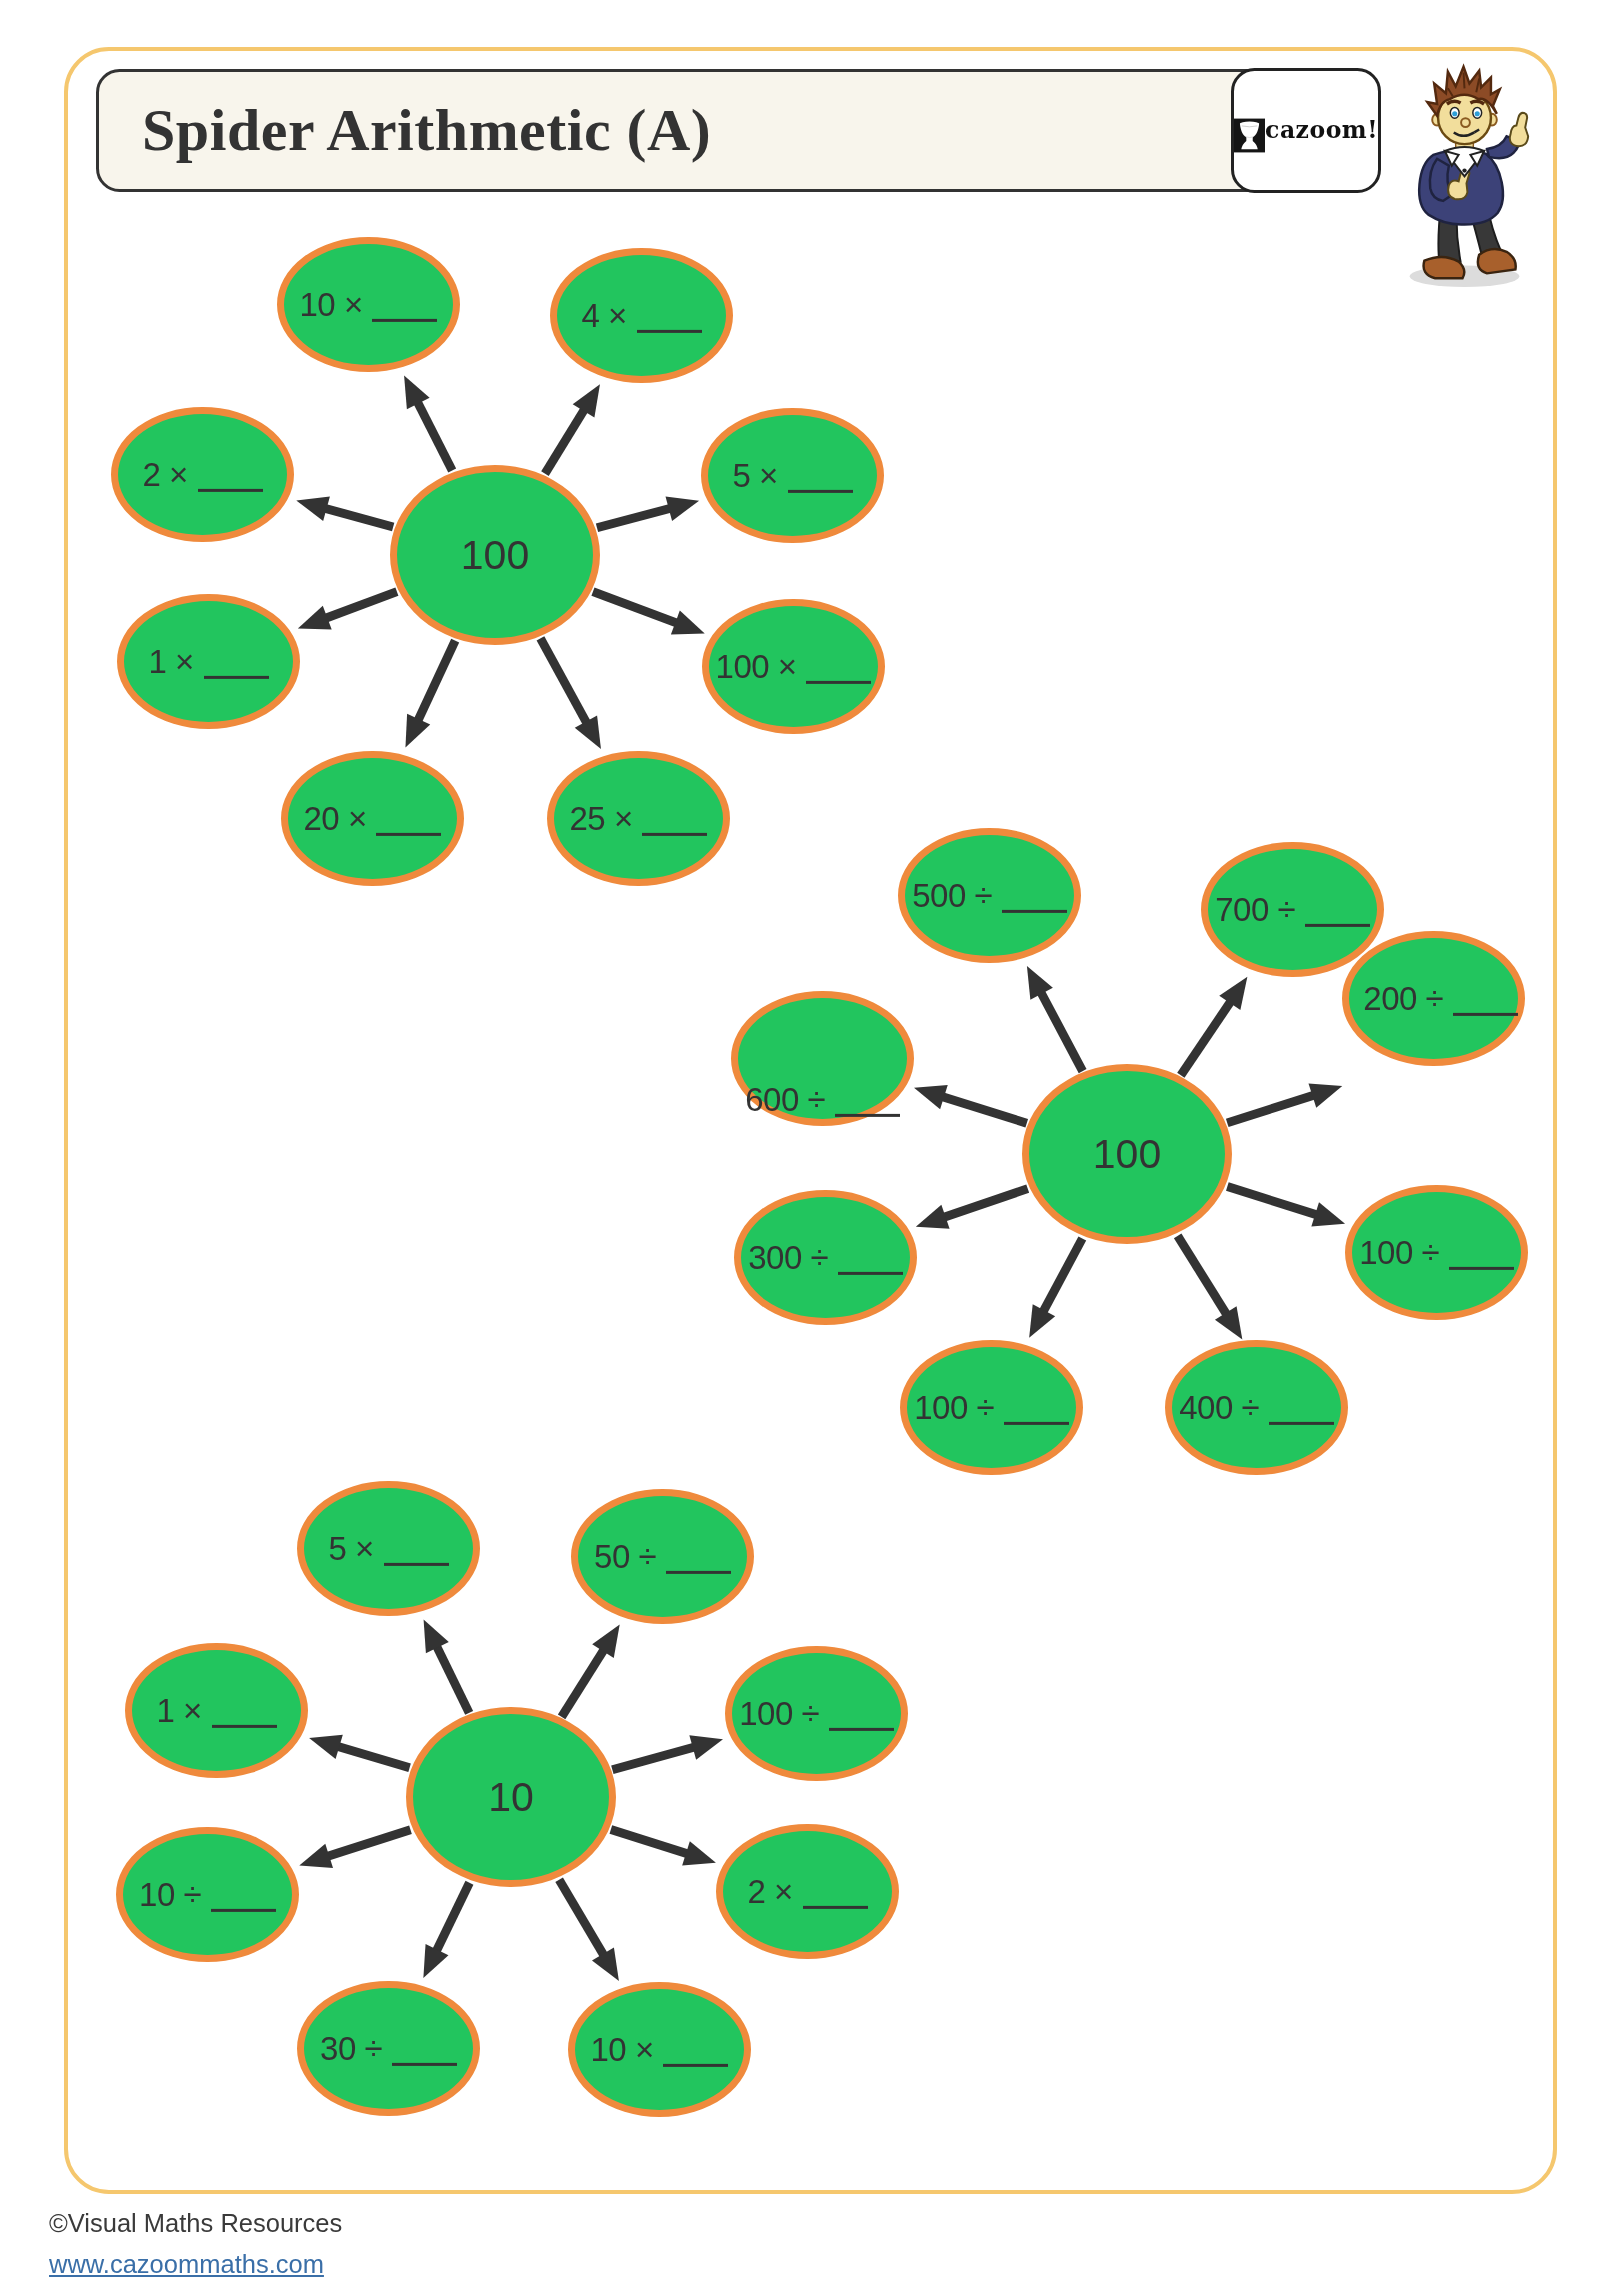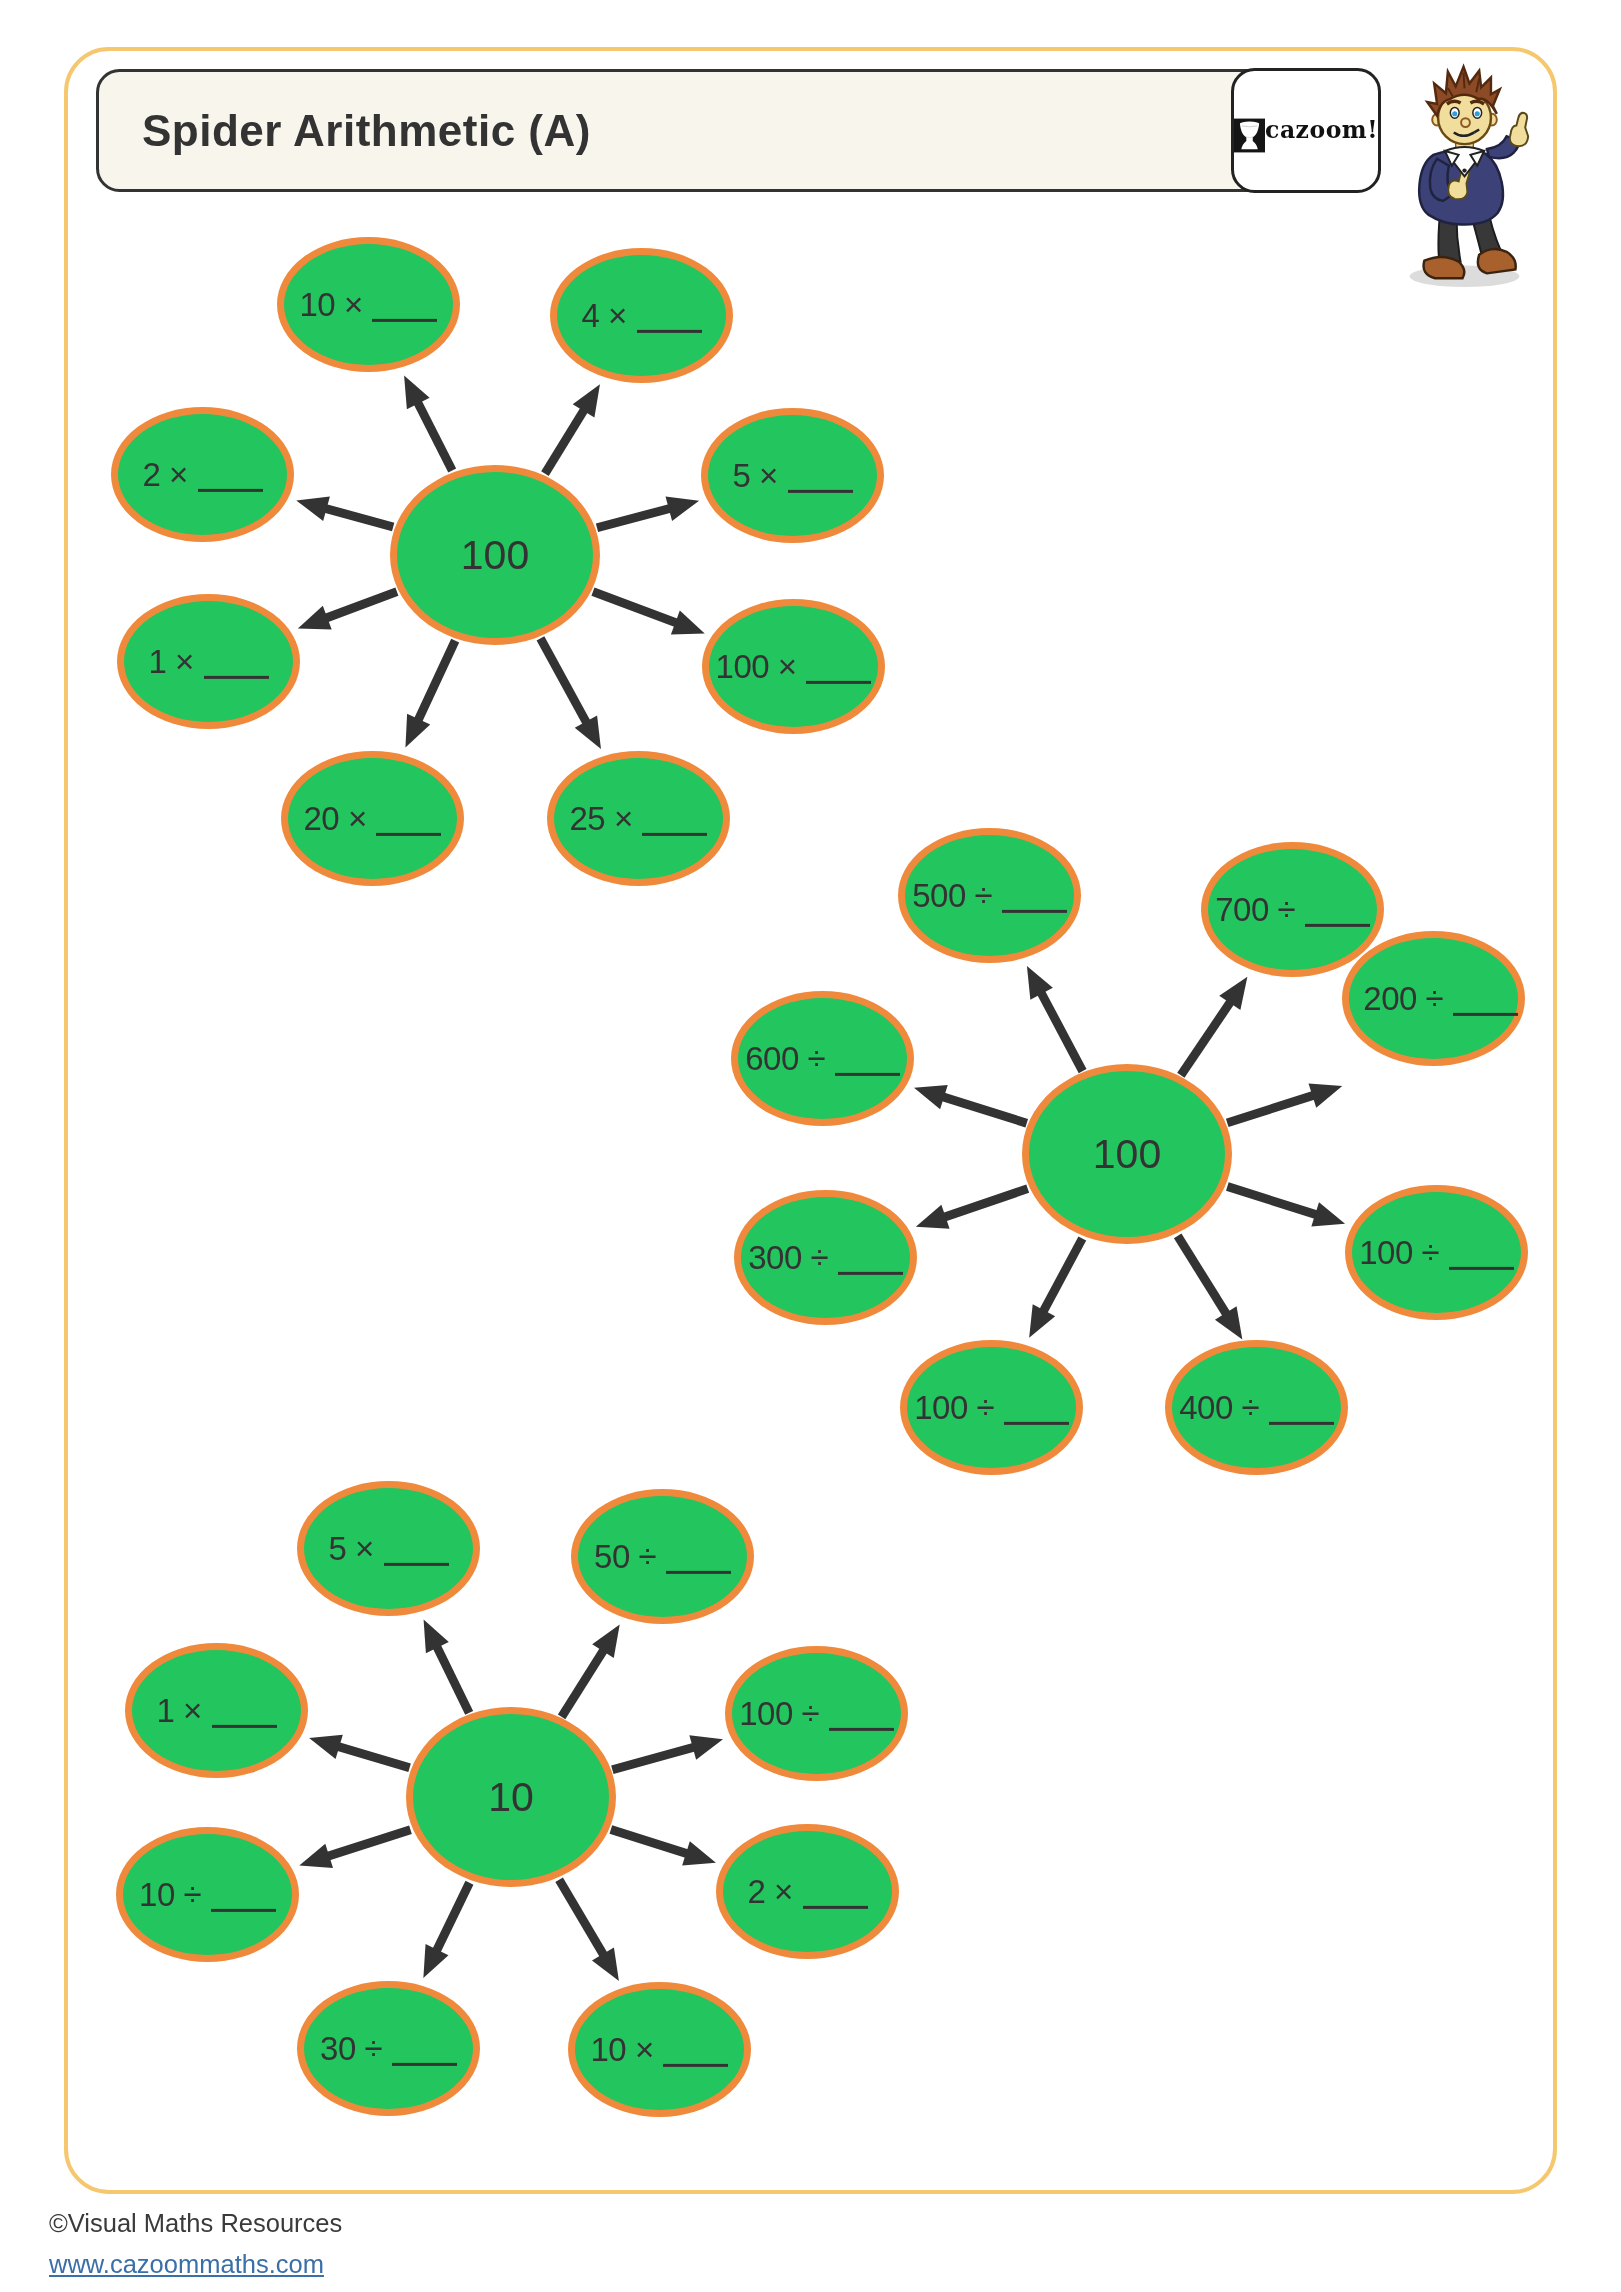--- a/index.html
+++ b/index.html
@@ -11,21 +11,21 @@
     position:absolute;left:64px;top:47px;width:1485px;height:2139px;
     border:4.9px solid var(--gold,#F5C76E);border-radius:45px;
   }
   .header-box{
     position:absolute;left:96px;top:69px;width:1273px;height:123px;
     box-sizing:border-box;background:var(--cream,#F8F5EC);
     border:3.9px solid #333;border-radius:23.5px;
     display:flex;align-items:center;padding-left:43px;
   }
   .header-box h1{
-    margin:0;font-size:44px;font-weight:bold;color:#333;letter-spacing:0.5px;
+    margin:0;font-size:60px;font-weight:bold;color:#333;letter-spacing:0.5px;font-family:Liberation Serif, serif;
   }
   .logo-box{
     position:absolute;left:1231px;top:68px;width:150px;height:125px;
     box-sizing:border-box;background:#fff;border:3.9px solid #222;border-radius:23.5px;
     display:flex;flex-direction:row;align-items:center;
   }
   .logo-box svg{margin-top:10.8px;display:block;}
   .logo-text{
     font-family:"DejaVu Serif", serif;font-weight:bold;font-size:23.5px;color:#111;
     margin-top:1px;letter-spacing:0.5px;line-height:1;
@@ -181,21 +181,21 @@
     </div>
     <div class="oval center" style="left: 390px; top: 465px; width: 210px; height: 180px;">
       <span class="lbl"><span>100</span></span>
     </div>
     <div class="oval" style="left: 898px; top: 828px; width: 183px; height: 135px;">
       <span class="lbl"><span>500 ÷</span><span class="blank"></span></span>
     </div>
     <div class="oval" style="left: 1201px; top: 842px; width: 183px; height: 135px;">
       <span class="lbl"><span>700 ÷</span><span class="blank"></span></span>
     </div>
-    <div class="oval" style="left: 731px; top: 991px; width: 183px; height: 135px;">
+    <div class="oval" style="left: 731px; top: 991px; width: 183px; height: 135px; align-items: flex-end;">
       <span class="lbl"><span>600 ÷</span><span class="blank"></span></span>
     </div>
     <div class="oval" style="left: 1342px; top: 931px; width: 183px; height: 135px; justify-content: flex-end;">
       <span class="lbl"><span>200 ÷</span><span class="blank"></span></span>
     </div>
     <div class="oval" style="left: 734px; top: 1190px; width: 183px; height: 135px;">
       <span class="lbl"><span>300 ÷</span><span class="blank"></span></span>
     </div>
     <div class="oval" style="left: 1345px; top: 1185px; width: 183px; height: 135px;">
       <span class="lbl"><span>100 ÷</span><span class="blank"></span></span>

